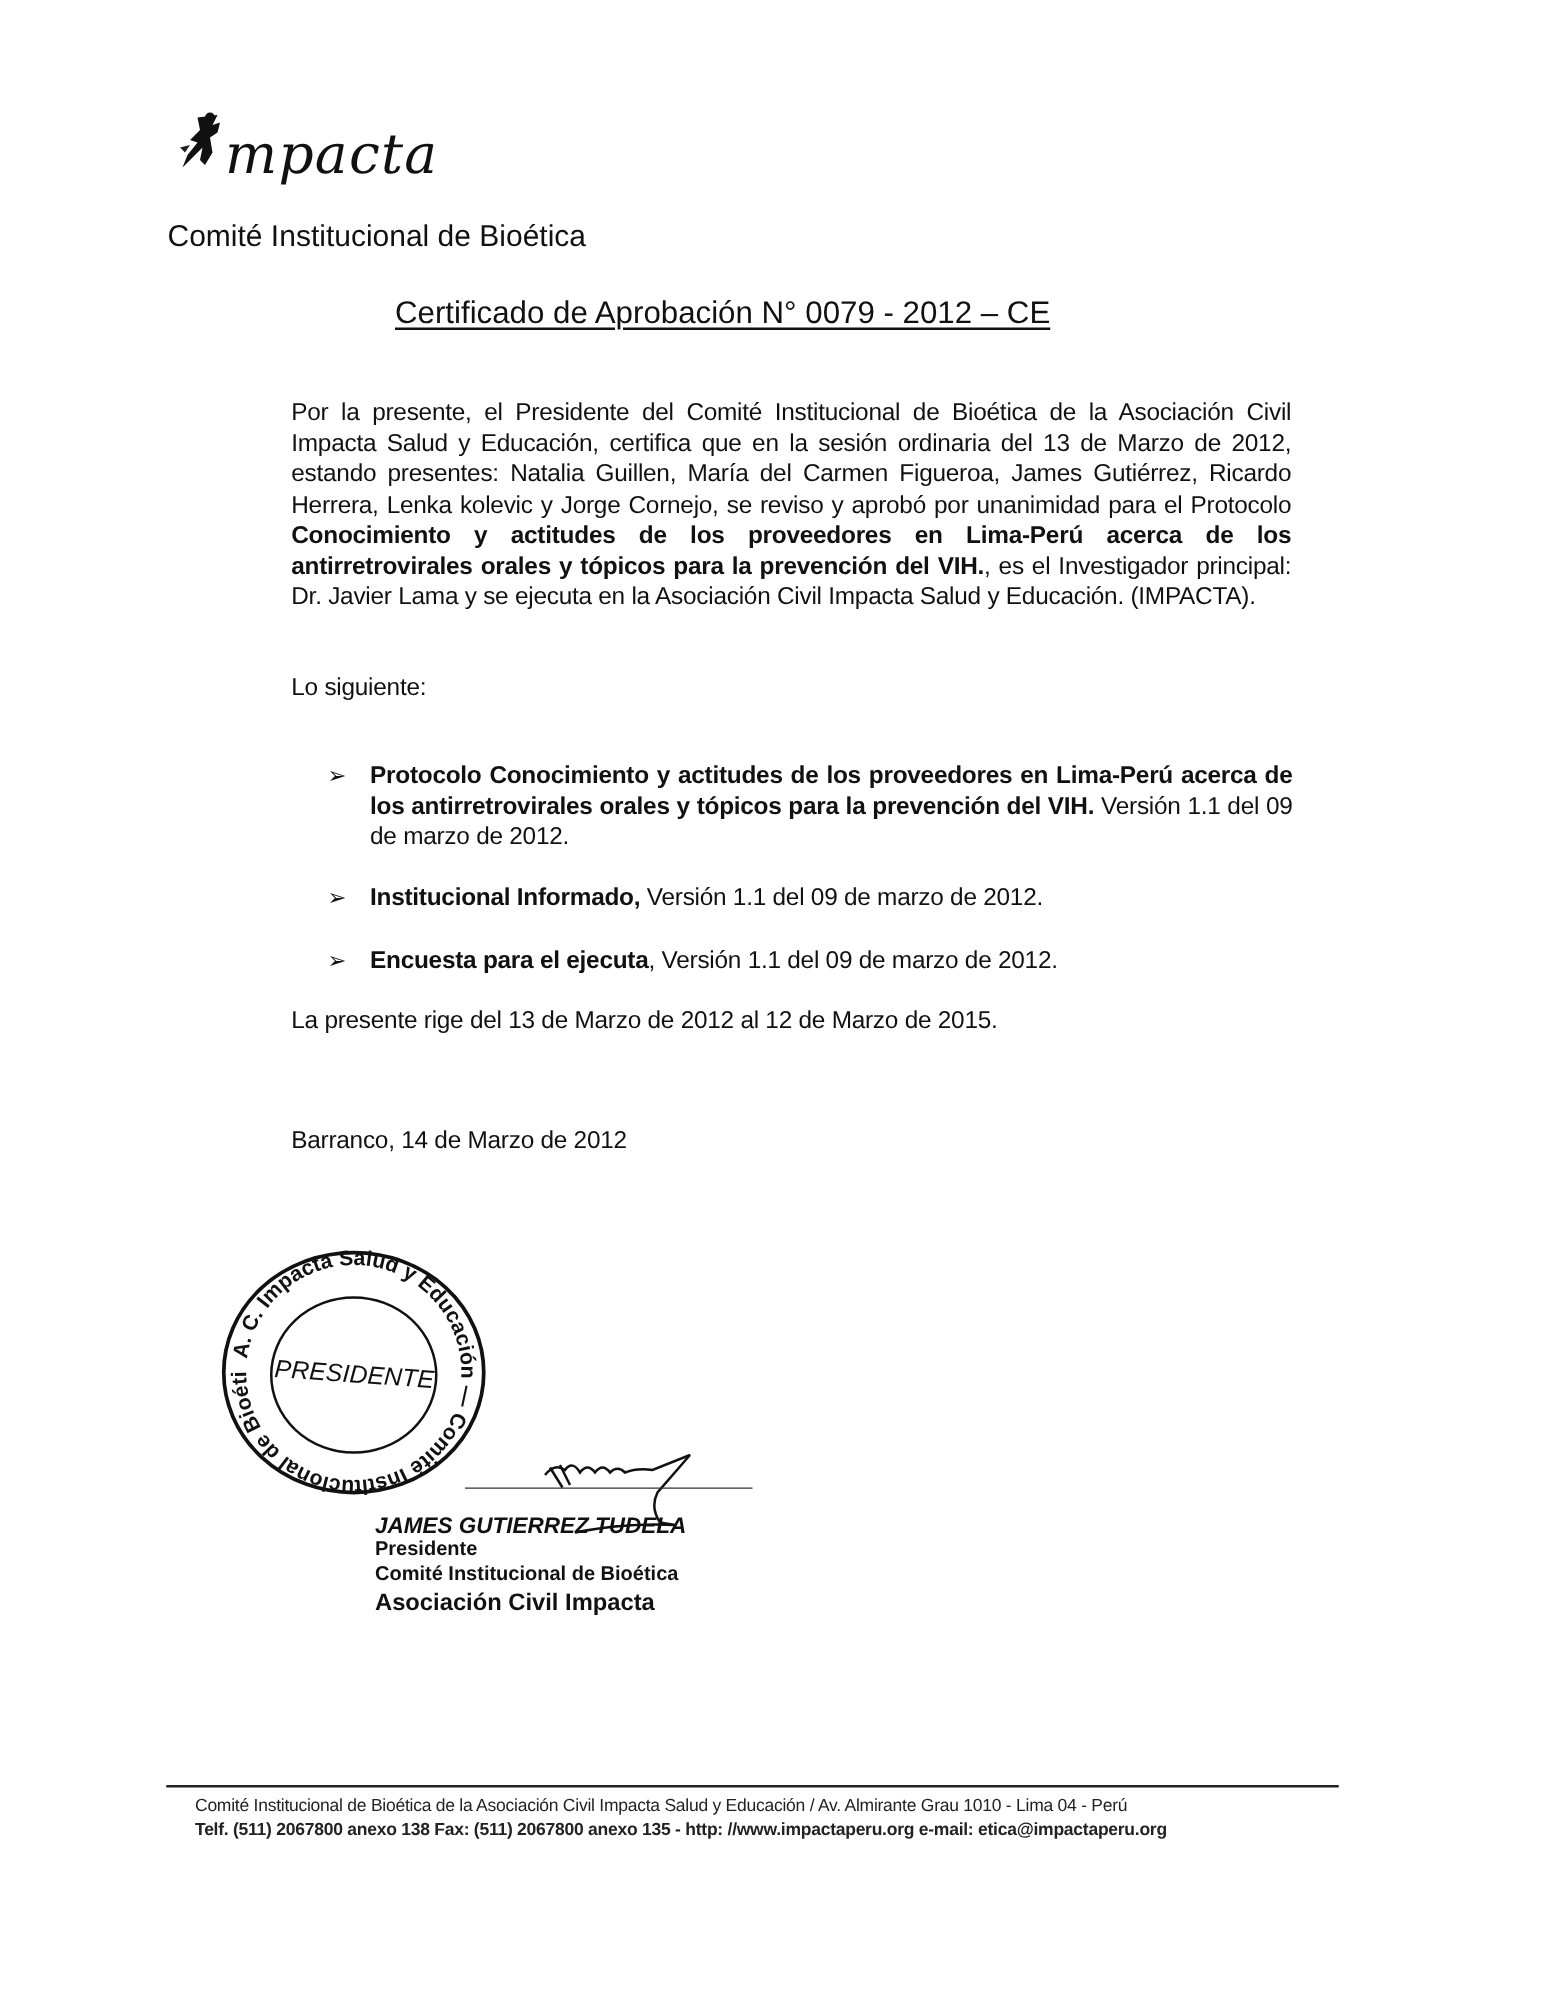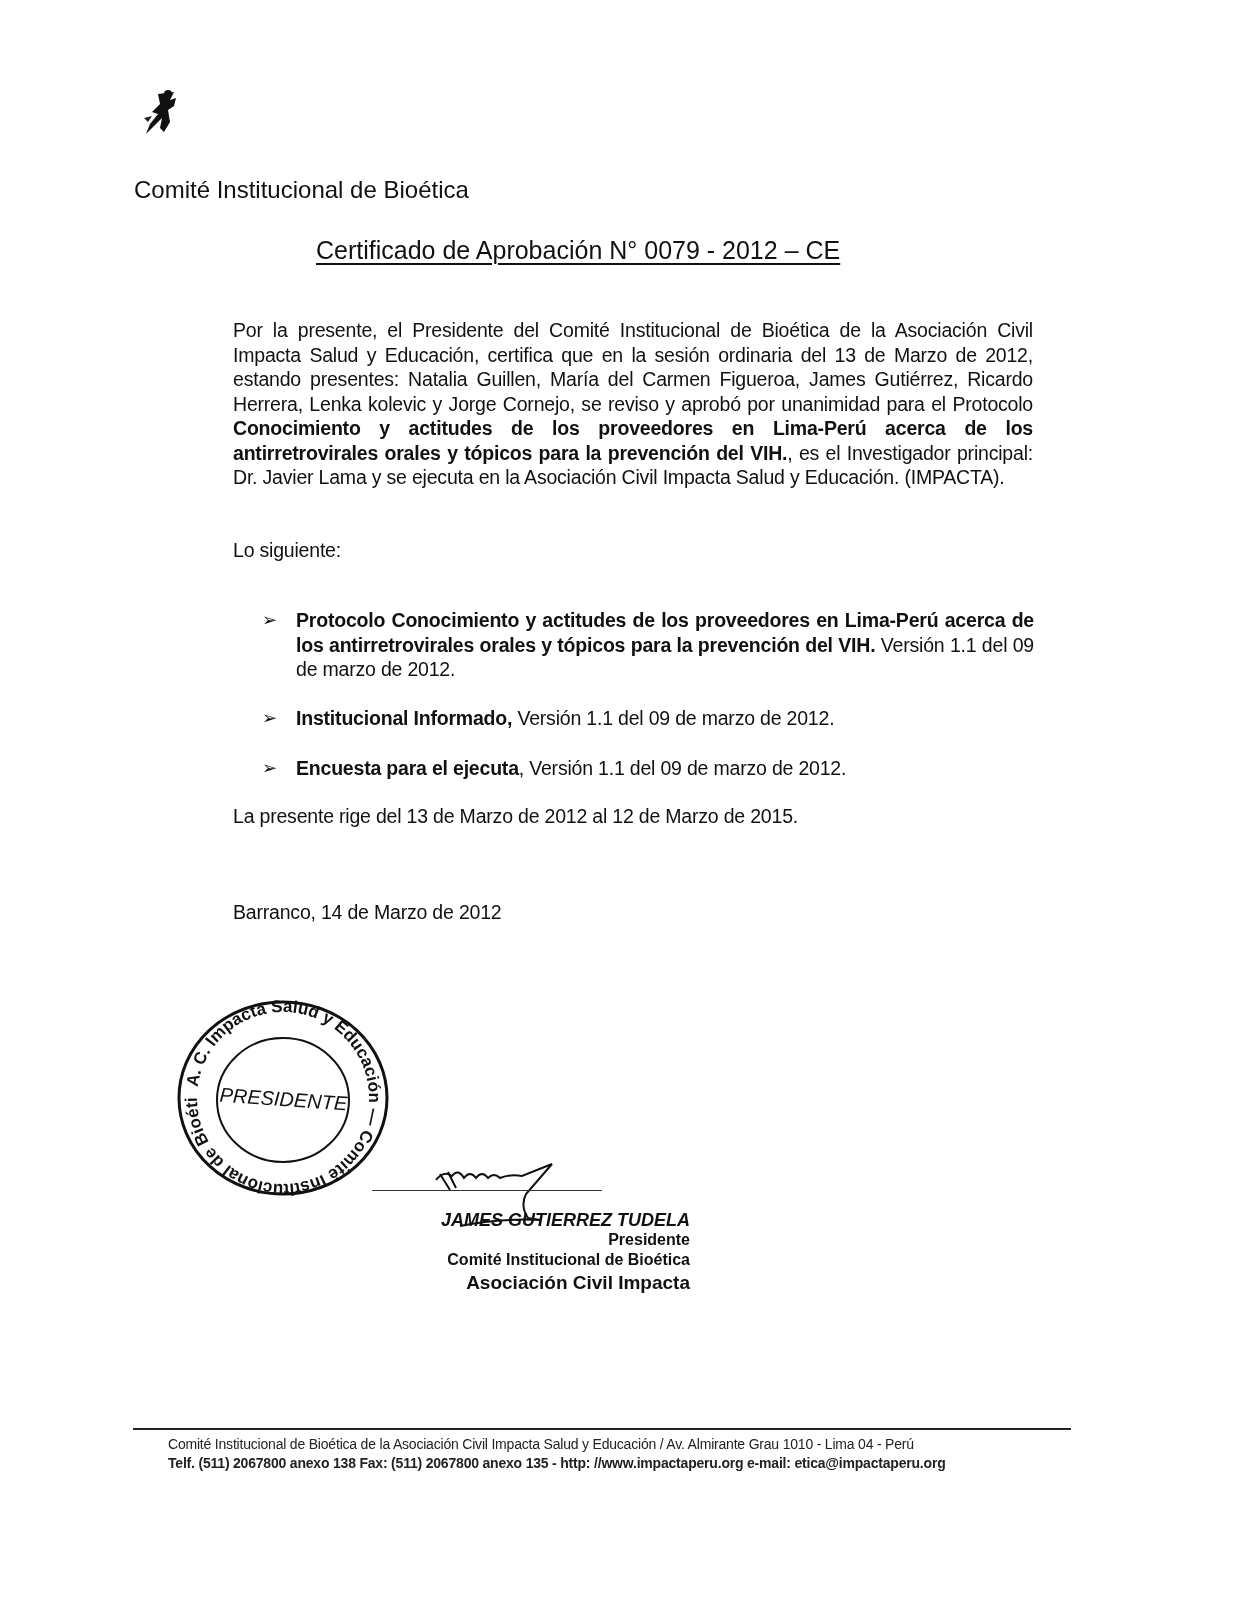--- a/index.html
+++ b/index.html
@@ -26,41 +26,42 @@
     .li3 { top: 756px; }
     .validity { top: 804px; }
     .place-date { top: 900px; }
 
     
     .stamp { left: 176px; top: 998px; width: 214px; height: 200px; }
 
     
     .sig-line { left: 372px; top: 1190px; width: 230px; border-top: 1.5px solid #333; }
     .sig-scribble { left: 430px; top: 1160px; width: 140px; height: 70px; }
-    .signer { left: 300px; width: 390px; text-align: right; font-weight: bold; }
+    .signer { left: 300px; width: 390px; text-align: left; font-weight: bold; }
     .signer-name { top: 1210px; font-size: 18px; font-style: italic; }
     .signer-role { top: 1231px; font-size: 16px; }
     .signer-org1 { top: 1251px; font-size: 16px; }
     .signer-org2 { top: 1272px; font-size: 19px; }
 
     
     .footer-rule { left: 133px; top: 1428px; width: 938px; border-top: 2px solid #222; }
-    .footer-line { left: 168px; width: 900px; font-size: 14px; color: #222; letter-spacing: -0.2px; }
+    .footer-line { left: 156px; width: 900px; font-size: 14px; color: #222; letter-spacing: -0.2px; }
     .footer-1 { top: 1436px; }
     .footer-2 { top: 1455px; font-weight: bold; }
   </style>
 </head>
 <body>
 
 <div class="abs logo">
   <svg class="logo-mark" viewBox="0 0 60 60">
     <path d="M18 6 L34 4 L30 12 L36 10 L34 18 L28 22 L30 34 L24 44 L20 40 L22 30 L14 38 L6 46 L10 36 L18 26 L12 24 L20 16 Z" fill="#111"></path>
     <circle cx="28" cy="6" r="4" fill="#111"></circle>
     <path d="M4 30 L12 28 L8 34 Z" fill="#222"></path>
   </svg>
+  <span class="logo-text">mpacta</span>
 </div>
 <div class="abs org-name">Comité Institucional de Bioética</div>
 
 <div class="abs title">Certificado de Aprobación N° 0079 - 2012 – CE</div>
 
 <div class="abs body-text para1">
   <span>Por la presente, el Presidente del Comité Institucional de Bioética de la Asociación Civil Impacta Salud y Educación, certifica que en la sesión ordinaria del 13 de Marzo de 2012, estando presentes: Natalia Guillen, María del Carmen Figueroa, James Gutiérrez, Ricardo Herrera, Lenka kolevic y Jorge Cornejo, se reviso y aprobó por unanimidad para el Protocolo </span><b>Conocimiento y actitudes de los proveedores en Lima-Perú acerca de los antirretrovirales orales y tópicos para la prevención del VIH.</b><span>, es el Investigador principal: Dr. Javier Lama  y se ejecuta en la Asociación Civil Impacta Salud y Educación. (IMPACTA).</span>
 </div>
 
 <div class="abs body-text lo-sig">Lo siguiente:</div>

